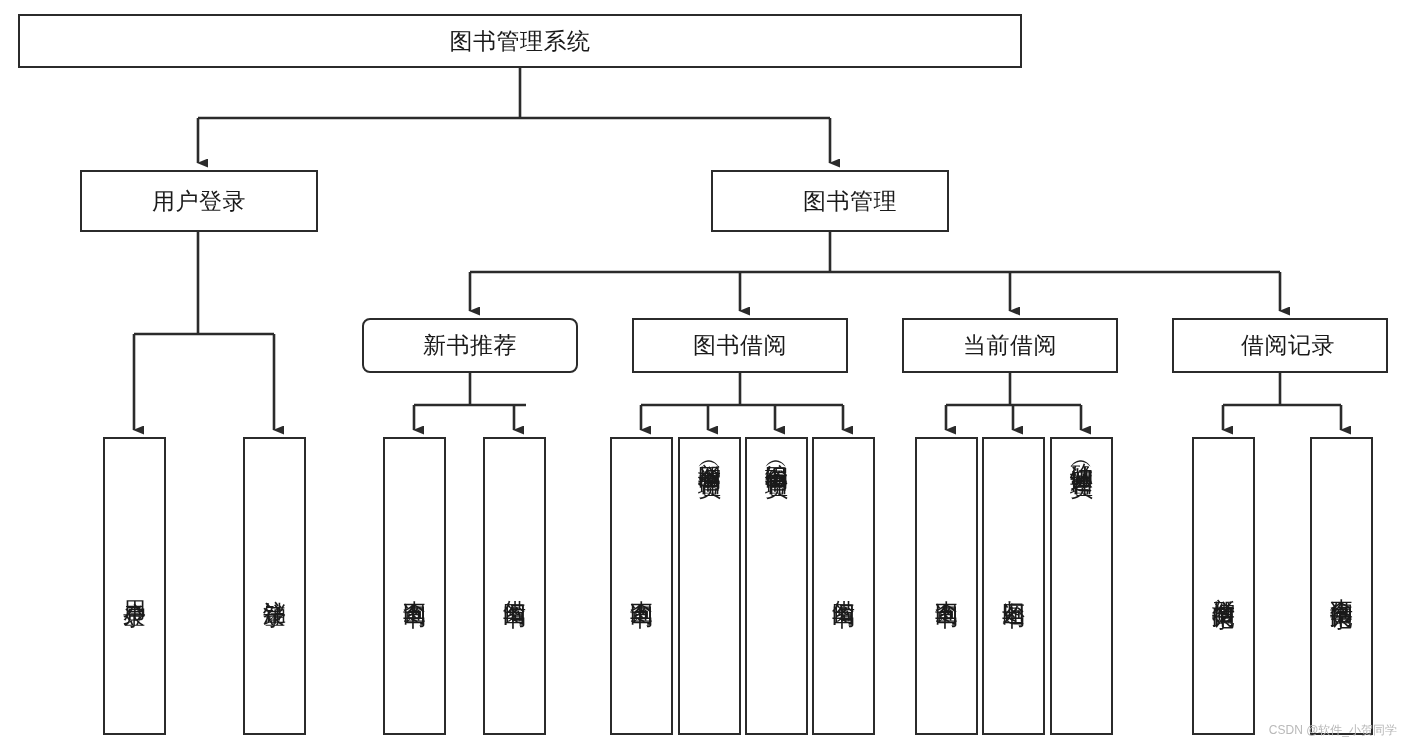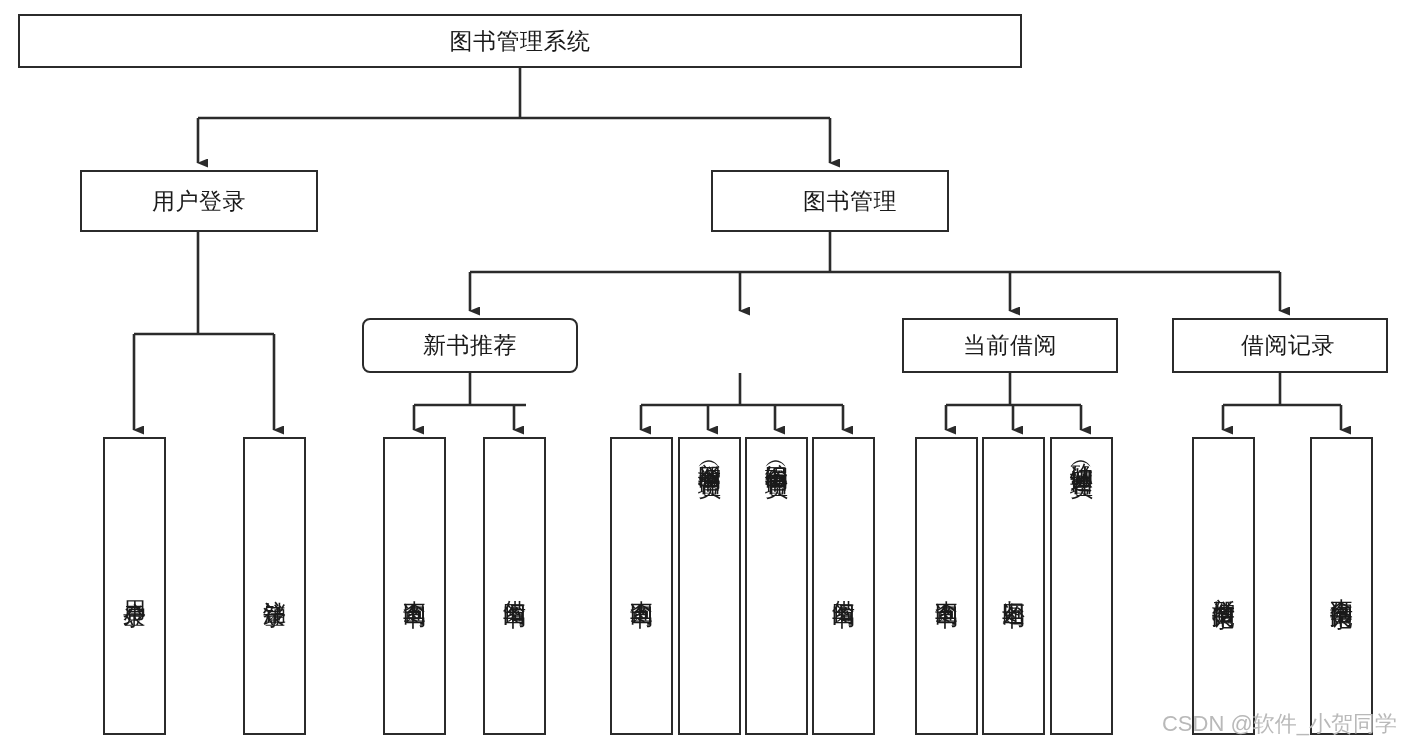--- a/index.html
+++ b/index.html
@@ -63,21 +63,21 @@
     line-height: 1;
   }
   .node-box.vertical.centered {
     align-items: center;
     padding-top: 0;
   }
   #watermark {
     position: absolute;
     right: 8px;
     bottom: 8px;
-    font-size: 22px;
+    font-size: 12px;
     color: #b9b9b9;
     font-family: "Liberation Sans", "DejaVu Sans", sans-serif;
     white-space: nowrap;
     pointer-events: none;
   }
 </style>
 </head>
 <body>
 
 <div id="diagram-root">
@@ -142,20 +142,23 @@
   </div>
 
   <div class="node-box horizontal" style="left:711px; top:170px; width:238px; height:62px;padding-left:40px;">
     <span class="node-label">图书管理</span>
   </div>
 
   <div class="node-box horizontal" style="left:362px; top:318px; width:216px; height:55px;border-radius:8px;">
     <span class="node-label">新书推荐</span>
   </div>
 
+  <div class="node-box horizontal" style="left:632px; top:318px; width:216px; height:55px;">
+    <span class="node-label">图书借阅</span>
+  </div>
 
   <div class="node-box horizontal" style="left:902px; top:318px; width:216px; height:55px;">
     <span class="node-label">当前借阅</span>
   </div>
 
   <div class="node-box horizontal" style="left:1172px; top:318px; width:216px; height:55px;padding-left:16px;">
     <span class="node-label">借阅记录</span>
   </div>
 
   <div class="node-box vertical centered" style="left:103px; top:437px; width:63px; height:298px;">

